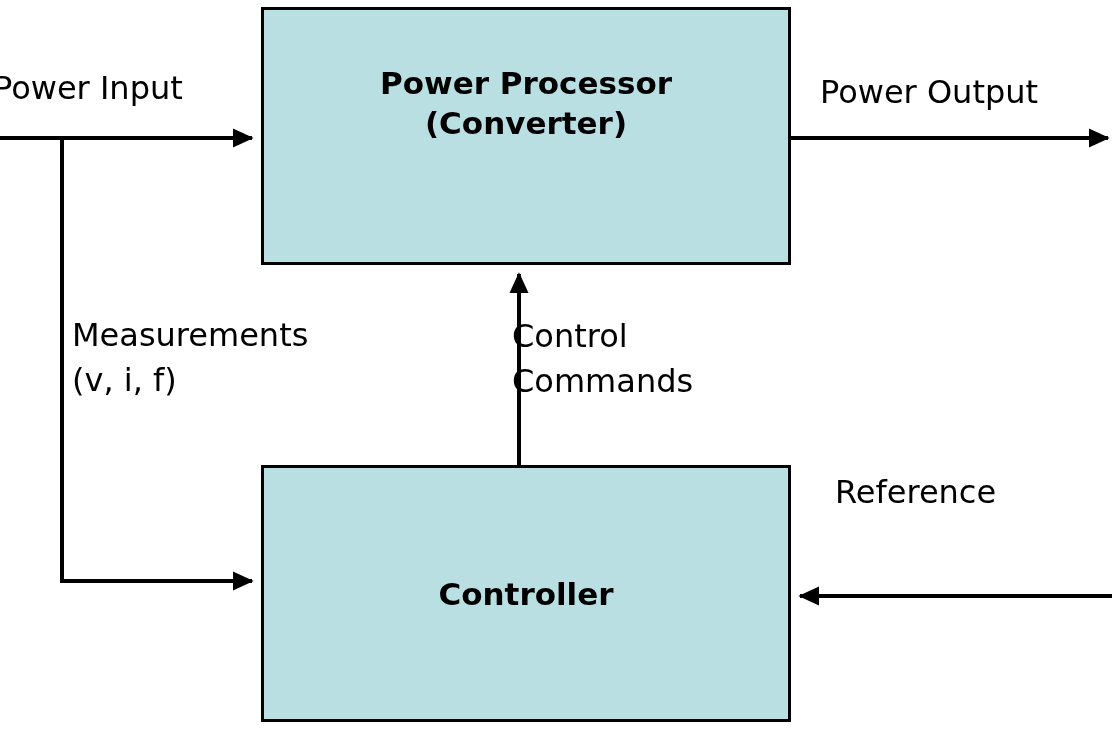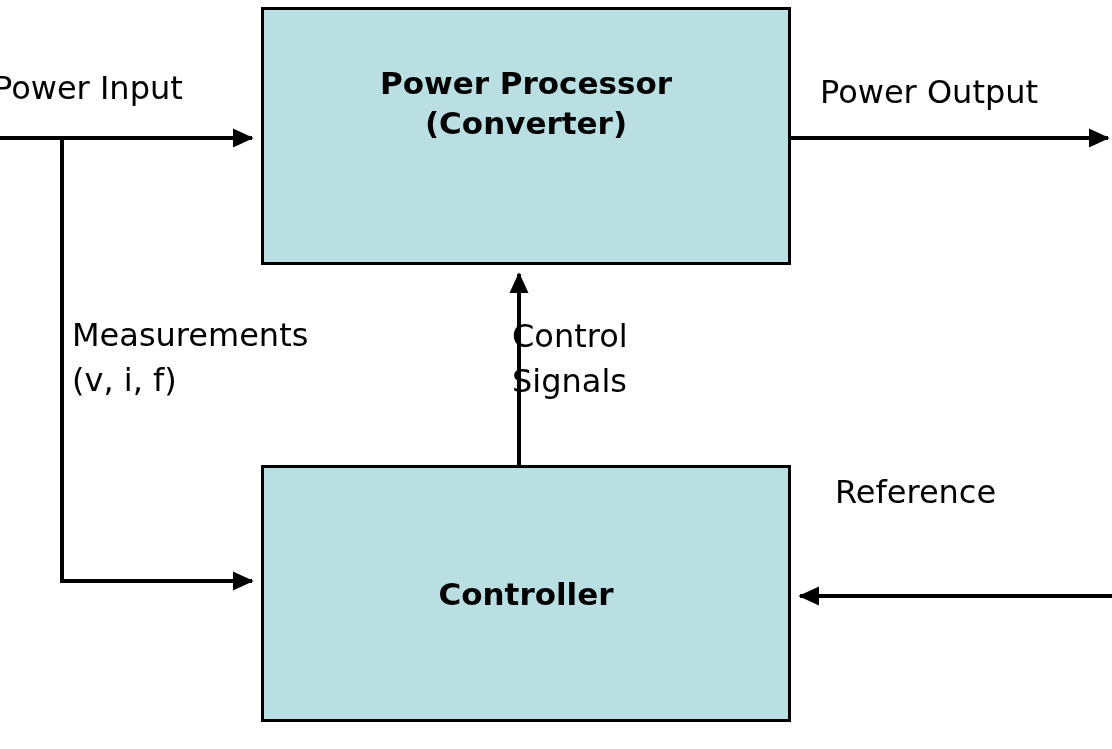--- a/index.html
+++ b/index.html
@@ -146,20 +146,20 @@
     <span>Power Output</span>
   </div>
 
   <div class="edge-label" id="label-measurements">
     <span>Measurements</span><br>
     <span>(v, i, f)</span>
   </div>
 
   <div class="edge-label" id="label-control-signals">
     <span>Control</span><br>
-    <span>Signals</span>
+    <span>Commands</span>
   </div>
 
   <div class="edge-label" id="label-reference-commands">
     <span>Reference</span><br>
   </div>
 
 </div>
 
 </body></html>

